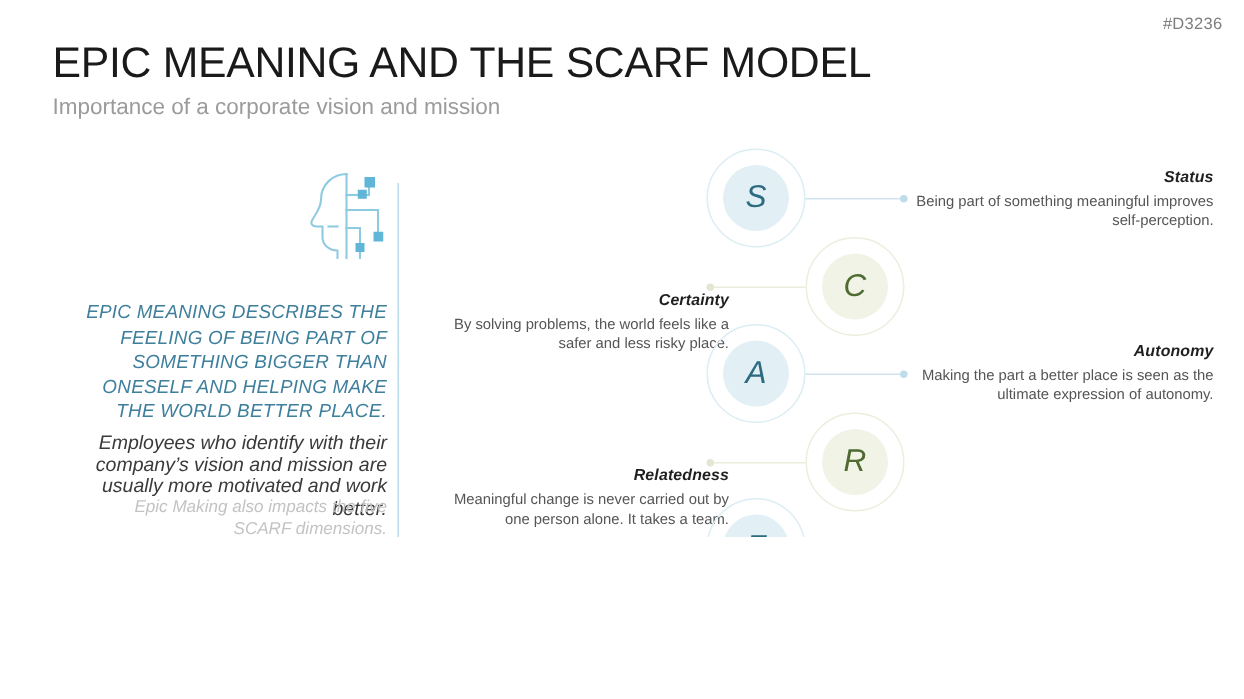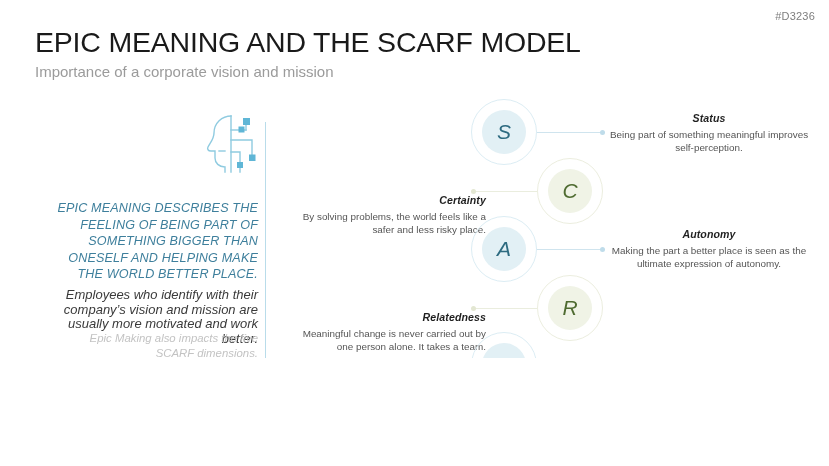--- a/index.html
+++ b/index.html
@@ -143,21 +143,21 @@
     font-style: italic;
     color: #1f1f1f;
     margin-bottom: 5px;
     letter-spacing: 0.1px;
   }
   .label-block .body {
     font-size: 9.9px;
     line-height: 12.6px;
     color: #555555;
   }
-  .label-block.right { left: 609px; width: 200px; text-align: center; }
+  .label-block.right { left: 609px; width: 200px; text-align: right; }
   .label-block.left  { right: 343px; width: 200px; text-align: right; margin-top: 24px; }
 </style>
 </head>
 <body>
 
 <div id="slide">
 
   <div id="doc-code">#D3236</div>
 
   <div id="page-subtitle">Importance of a corporate vision and mission</div>

